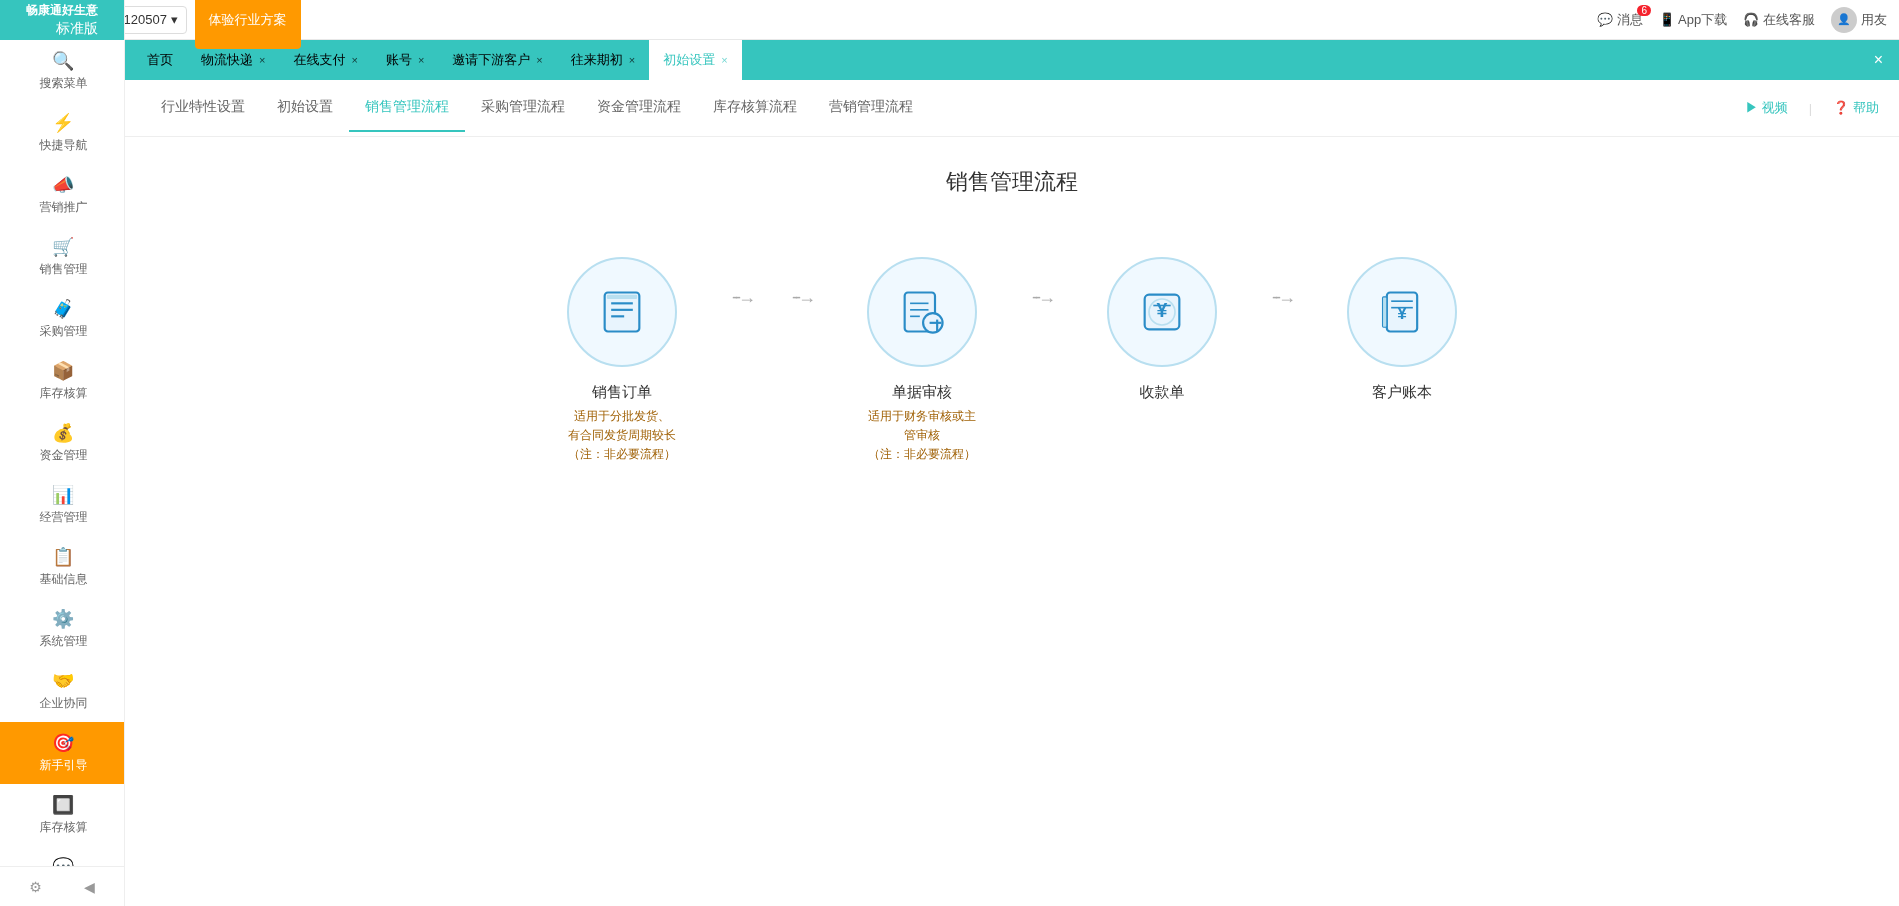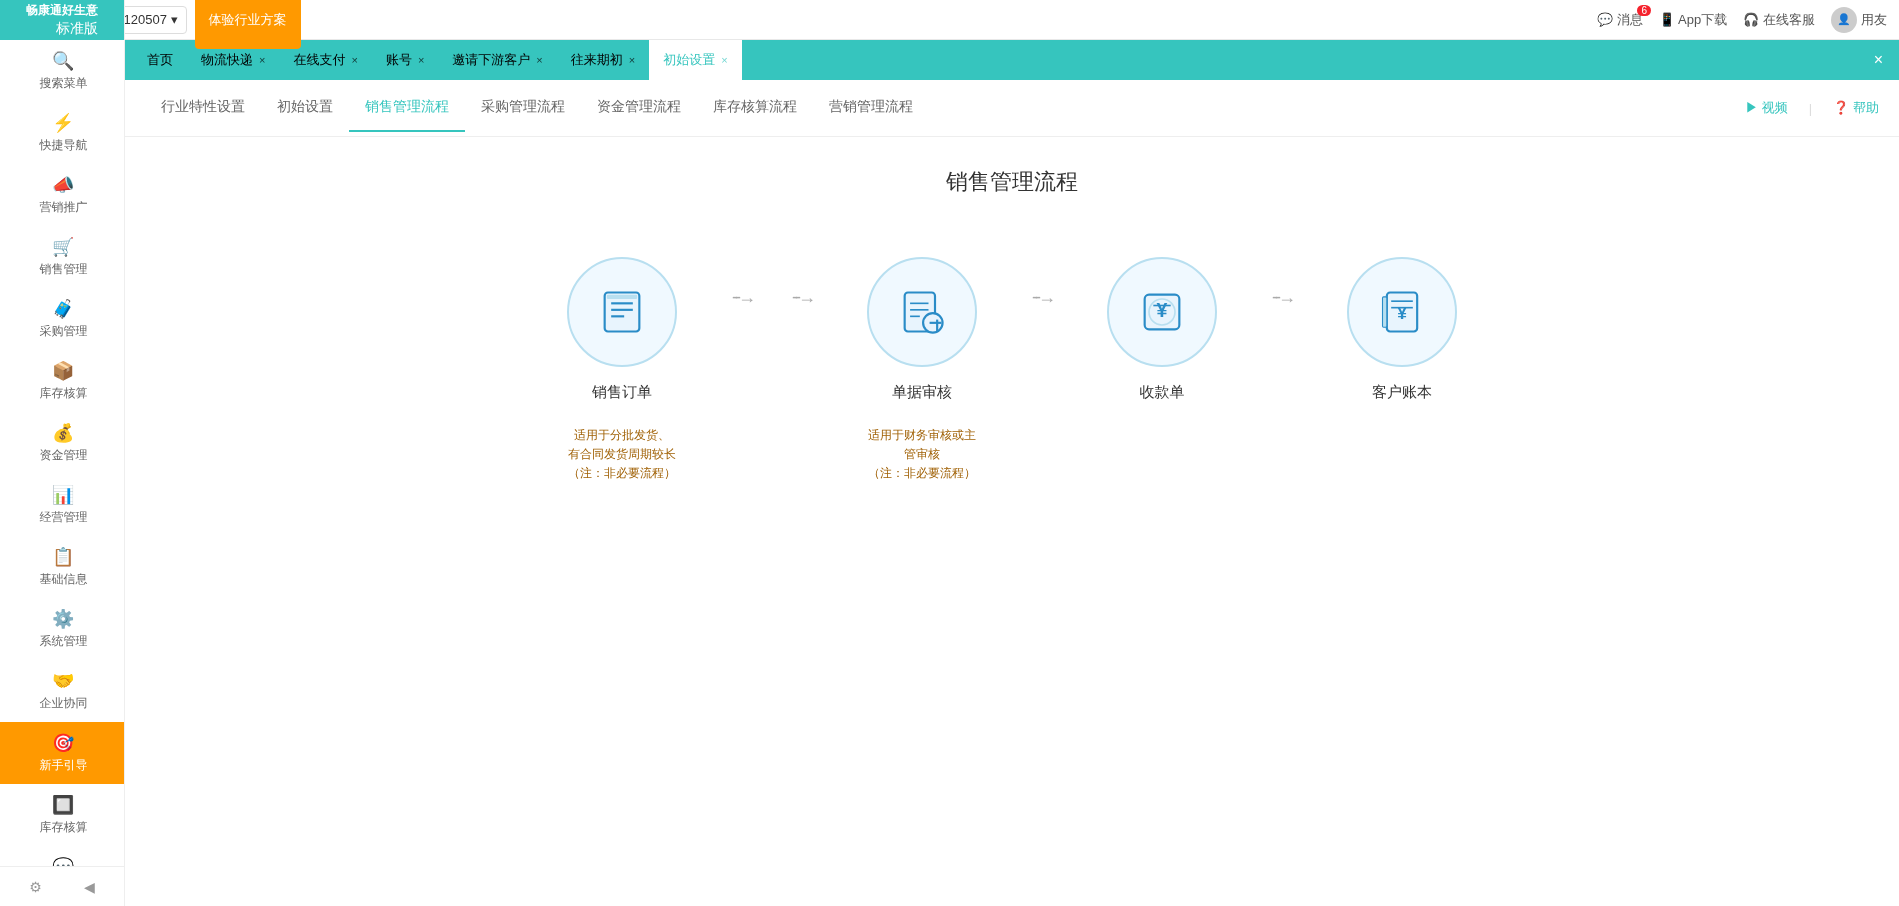--- a/index.html
+++ b/index.html
@@ -194,21 +194,21 @@
       justify-content: center;
       font-size: 40px;
       color: #2a8cc7;
       margin-bottom: 16px;
     }
     .flow-step-name {
       font-size: 15px;
       color: #333;
       font-weight: 500;
       text-align: center;
-      margin-bottom: 24px;
+      margin-bottom: 5px;
     }
     .flow-step-desc {
       font-size: 12px;
       color: #a16207;
       text-align: center;
       line-height: 1.6;
     }
     .flow-arrow {
       display: flex;
       align-items: center;

